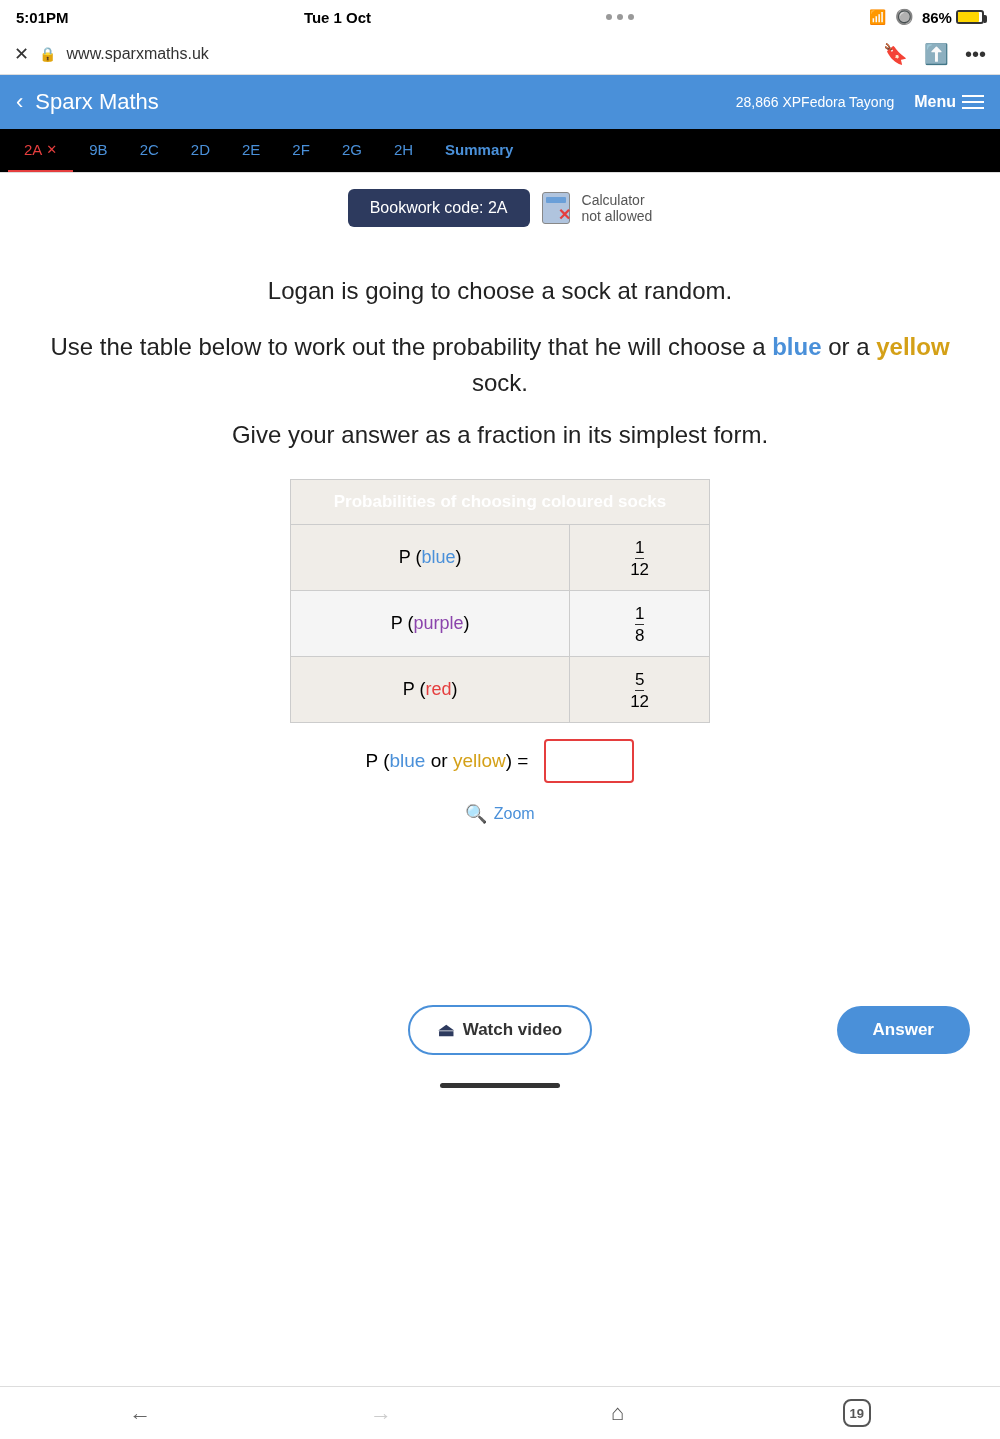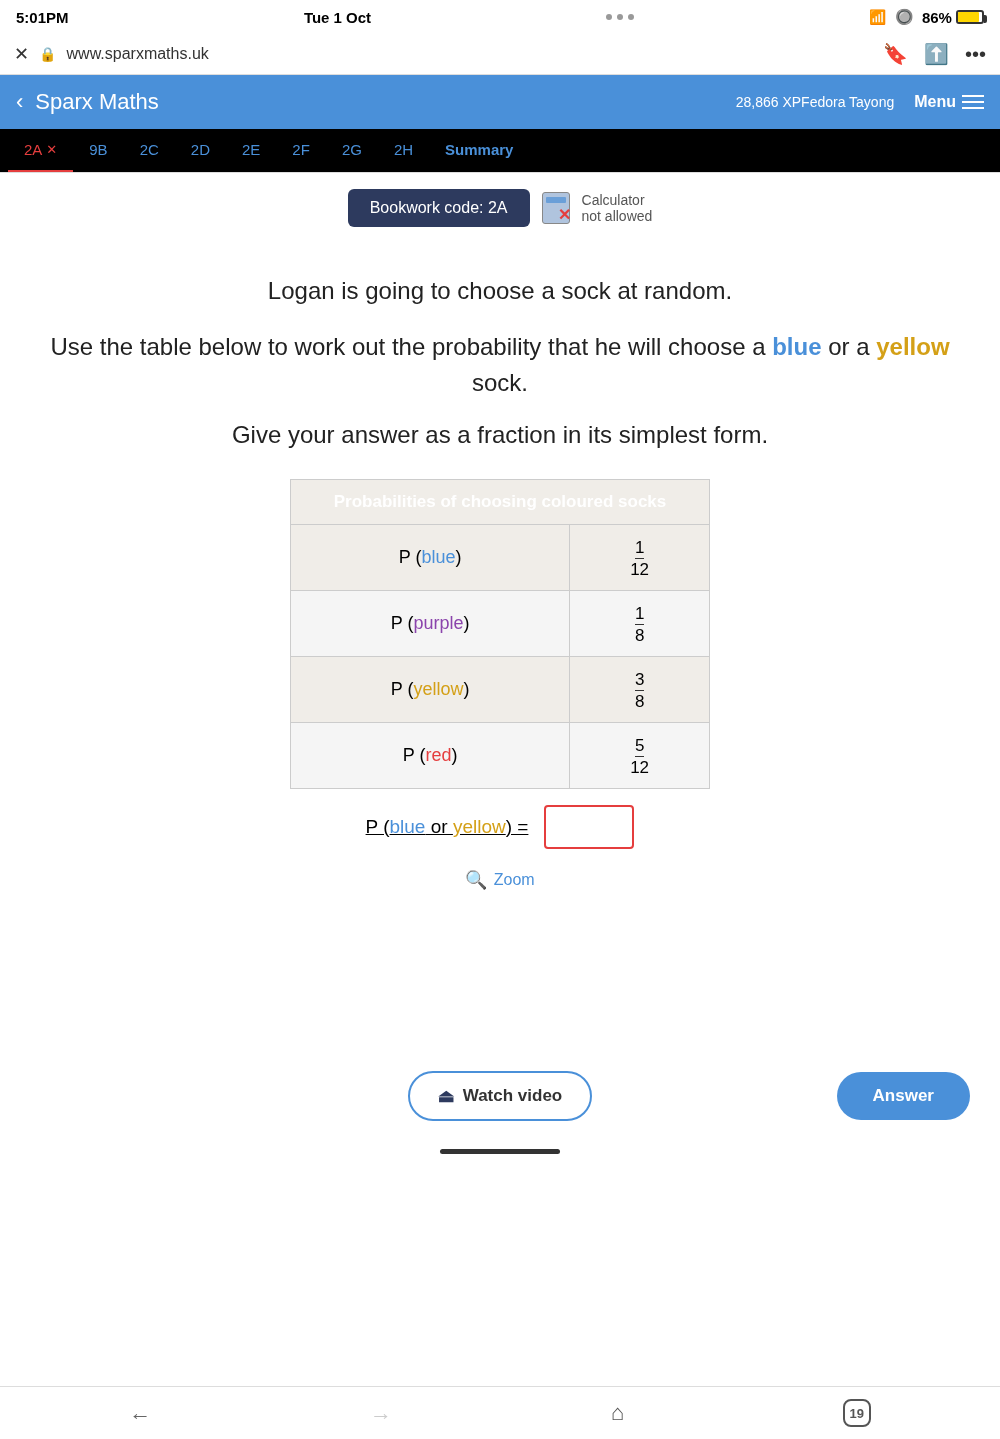--- a/index.html
+++ b/index.html
@@ -101,21 +101,21 @@
     .color-yellow { color: #d4a017; }
     .color-red { color: #e53e3e; }
     .fraction { display: inline-flex; flex-direction: column; align-items: center; font-size: 17px; line-height: 1; }
     .fraction .num { border-bottom: 1px solid #333; padding-bottom: 2px; font-size: 17px; }
     .fraction .den { padding-top: 2px; font-size: 17px; }
     .frac-cell { text-align: center; }
 
     
     .answer-row {
       display: flex; justify-content: center; align-items: center;
-      gap: 16px; margin: 16px 0 20px 0; font-size: 19px; font-weight: 500; text-decoration: underline;
+      gap: 16px; margin: 16px 0 20px 0; font-size: 19px; font-weight: 500;
     }
     .answer-input {
       width: 90px; height: 44px; border: 2px solid #e53e3e;
       border-radius: 4px; font-size: 18px; text-align: center;
       outline: none;
     }
 
     
     .zoom-row {
       display: flex; justify-content: center; align-items: center;
@@ -255,29 +255,20 @@
         <tr>
           <td>P (<span class="color-purple">purple</span>)</td>
           <td class="frac-cell">
             <span class="fraction">
                 <span class="num">1</span>
                 <span class="den">8</span>
               </span>
           </td>
         </tr>
         <tr>
-          <td>P (<span class="color-yellow">yellow</span>)</td>
-          <td class="frac-cell">
-            <span class="fraction">
-                <span class="num">3</span>
-                <span class="den">8</span>
-              </span>
-          </td>
-        </tr>
-        <tr>
           <td>P (<span class="color-red">red</span>)</td>
           <td class="frac-cell">
             <span class="fraction">
                 <span class="num">5</span>
                 <span class="den">12</span>
               </span>
           </td>
         </tr>
       </tbody>
     </table>

